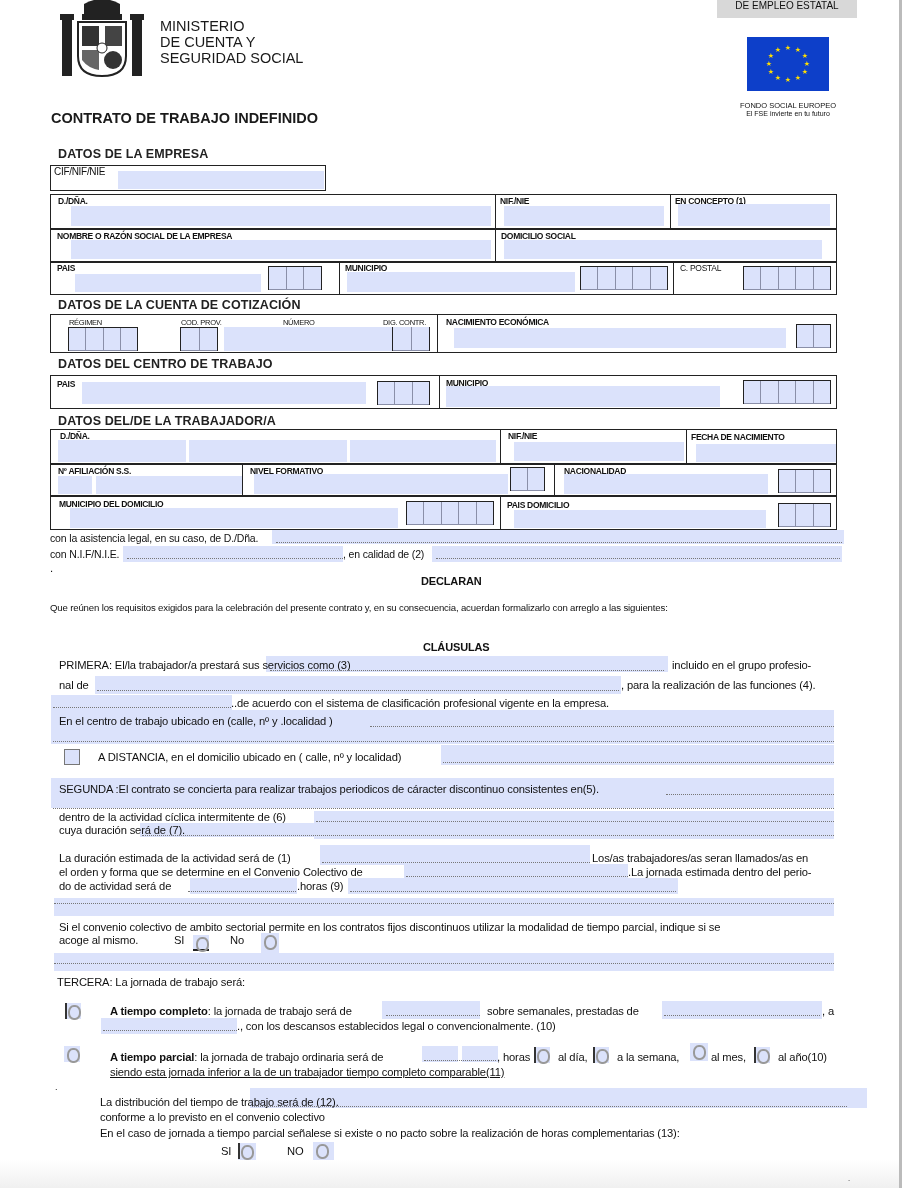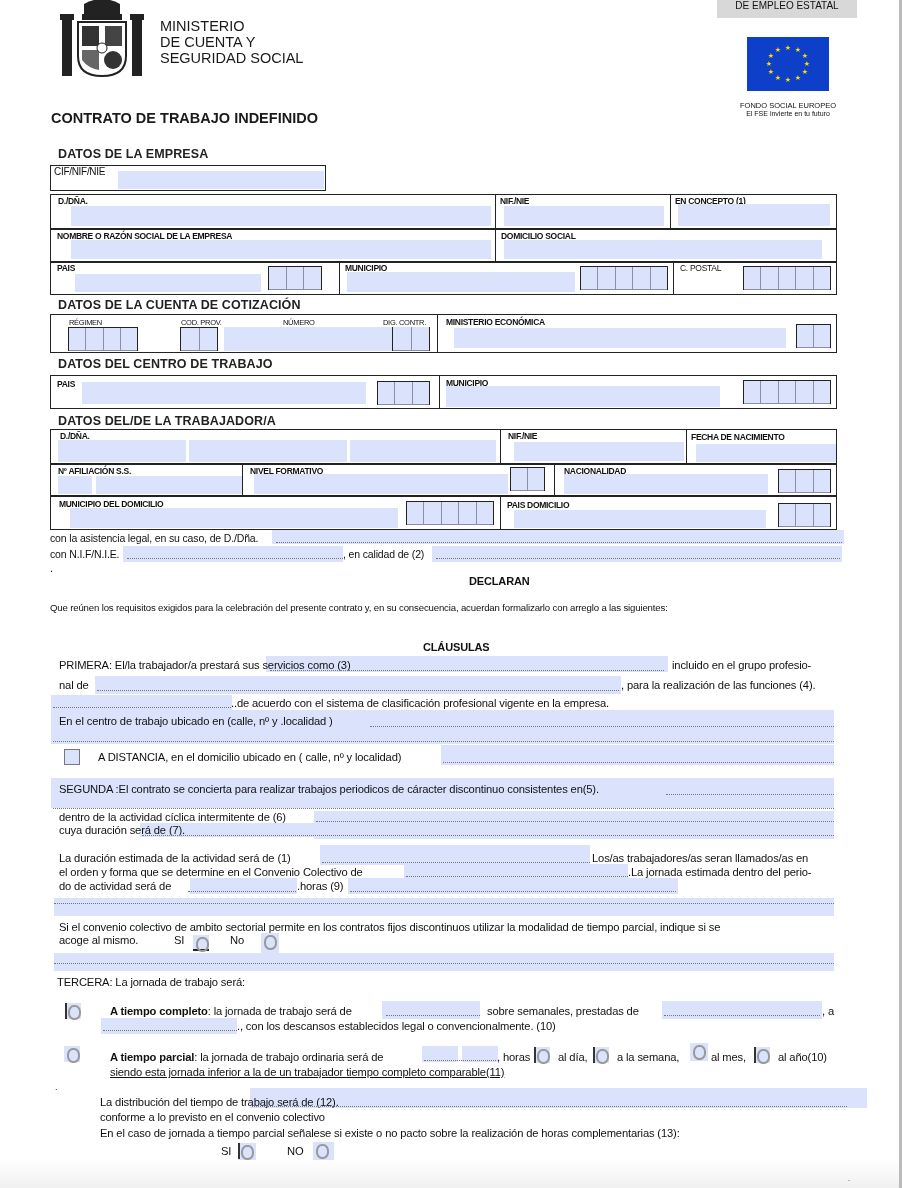--- a/index.html
+++ b/index.html
@@ -144,21 +144,21 @@
     <span></span>
     <span></span>
   </div>
 <div class="lbl" style="left:283px;top:318px;font-size:7.5px;font-weight:normal;">NÚMERO</div>
 <div class="fld" style="left:224px;top:327px;width:168px;height:24px;"></div>
 <div class="lbl" style="left:383px;top:318px;font-size:7.5px;font-weight:normal;">DIG. CONTR.</div>
 <div class="cells" style="left:392px;top:327px;width:38px;border-top:none;">
     <span></span>
     <span></span>
   </div>
-<div class="lbl" style="left:446px;top:317px;">MINISTERIO ECONÓMICA</div>
+<div class="lbl" style="left:446px;top:317px;">NACIMIENTO ECONÓMICA</div>
 <div class="fld" style="left:454px;top:328px;width:332px;height:20px;"></div>
 <div class="cells" style="left:796px;top:324px;width:35px;">
     <span></span>
     <span></span>
   </div>
 
 <div class="sec" style="left:58px;top:357px;">DATOS DEL CENTRO DE TRABAJO</div>
 <div class="box" style="left:50px;top:375px;width:787px;height:34px;"></div>
 <div class="vline" style="left:439px;top:375px;height:34px;"></div>
 <div class="lbl" style="left:57px;top:379px;">PAIS</div>
@@ -236,21 +236,21 @@
 <div class="dots" style="left:276px;top:542px;width:566px;"></div>
 
 <div class="fld" style="left:123px;top:546px;width:220px;height:16px;"></div>
 <div class="txt" style="left:50px;top:548px;font-size:10.5px;">con N.I.F/N.I.E.</div>
 <div class="dots" style="left:127px;top:558px;width:216px;"></div>
 <div class="txt" style="left:343px;top:548px;font-size:10.5px;">, en calidad de (2)</div>
 <div class="fld" style="left:432px;top:546px;width:410px;height:16px;"></div>
 <div class="dots" style="left:436px;top:558px;width:404px;"></div>
 <div class="txt" style="left:50px;top:562px;">.</div>
 
-<div class="txt" style="left:421px;top:575px;font-size:11px;font-weight:bold;margin-left:48px;">DECLARAN</div>
+<div class="txt" style="left:421px;top:575px;font-size:11px;font-weight:bold;">DECLARAN</div>
 <div class="txt" style="left:50px;top:602px;font-size:9.6px;">Que reúnen los requisitos exigidos para la celebración del presente contrato y,  en su consecuencia, acuerdan formalizarlo con arreglo a las siguientes:</div>
 
 <div class="txt" style="left:423px;top:641px;font-size:11px;font-weight:bold;">CLÁUSULAS</div>
 
 <div class="fld" style="left:266px;top:656px;width:402px;height:16px;"></div>
 <div class="txt" style="left:59px;top:659px;">PRIMERA: El/la  trabajador/a  prestará sus servicios como (3)</div>
 <div class="dots" style="left:270px;top:670px;width:394px;"></div>
 <div class="txt" style="left:672px;top:659px;">incluido en el grupo profesio-</div>
 
 <div class="fld" style="left:95px;top:676px;width:526px;height:18px;"></div>

